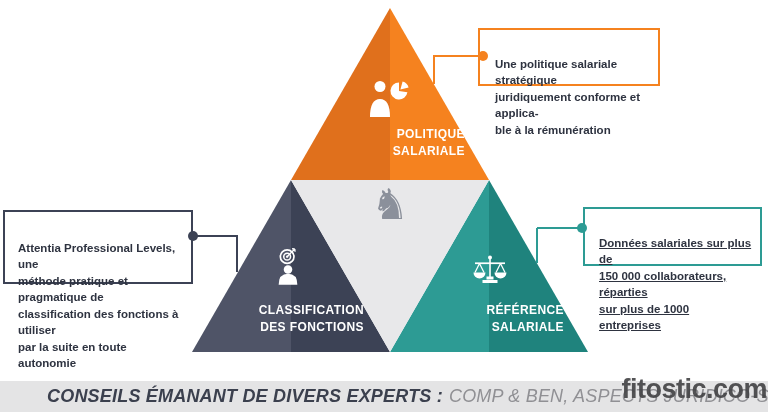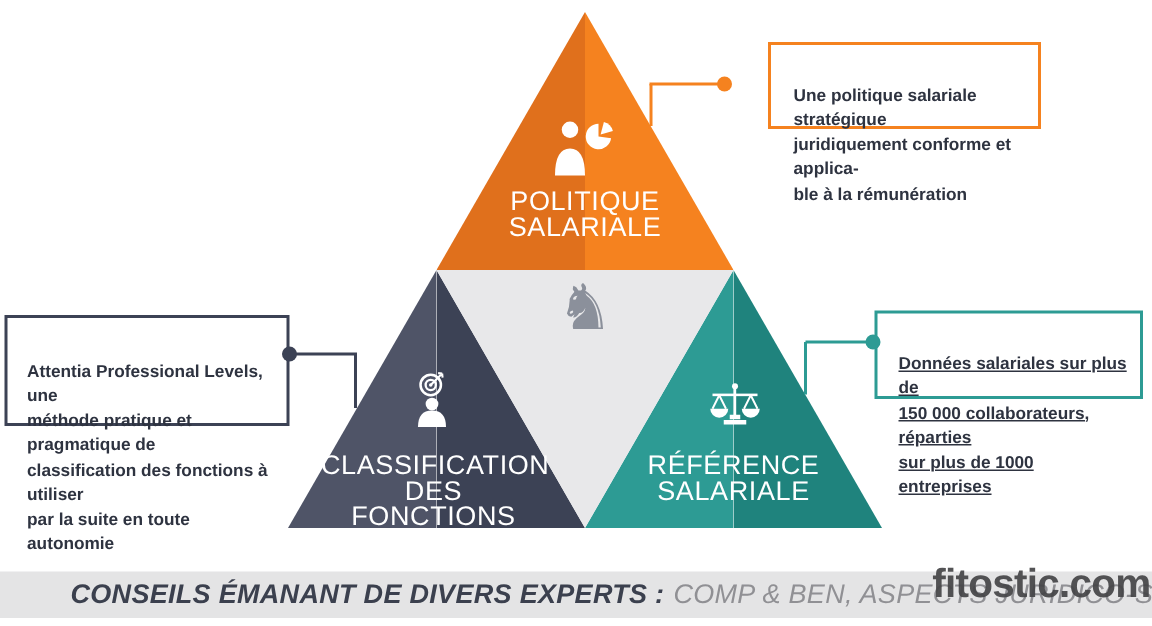--- a/index.html
+++ b/index.html
@@ -13,22 +13,22 @@
   .face { position:absolute; inset:0; }
   .face.top-l    { background:#e0701c; clip-path:polygon(50% 0, 25% 50%, 50% 50%); }
   .face.top-r    { background:#f5821f; clip-path:polygon(50% 0, 50% 50%, 75% 50%); }
   .face.left-l   { background:#4f5467; clip-path:polygon(25% 50%, 0 100%, 25% 100%); }
   .face.left-r   { background:#3c4255; clip-path:polygon(25% 50%, 25% 100%, 50% 100%); }
   .face.right-l  { background:#2d9b94; clip-path:polygon(75% 50%, 50% 100%, 75% 100%); }
   .face.right-r  { background:#1f837d; clip-path:polygon(75% 50%, 75% 100%, 100% 100%); }
   .face.center   { background:#e8e8ea; clip-path:polygon(25% 50%, 75% 50%, 50% 100%); }
 
   .tri-label {
-    position:absolute; width:150px; text-align:center;
-    font-size:18px; font-weight:normal; letter-spacing:.4px; line-height:17px;
+    position:absolute; width:150px; text-align:right;
+    font-size:12px; font-weight:bold; letter-spacing:.4px; line-height:17px;
     color:#ffffff; white-space:pre-line;
   }
   .tri-label.center-txt { color:#7d828e; }
   #label-top    { left:315px; top:126px; }
   #label-left   { left:214px; top:302px; }
   #label-right  { left:414px; top:302px; }
   #label-center { left:315px; top:233px; }
 
   .tri-icon { position:absolute; }
   #icon-top    { left:368px; top:79px;  width:44px; height:40px; }
@@ -38,21 +38,21 @@
     left:360px; top:183px; width:60px; text-align:center;
     font-family:"DejaVu Sans", sans-serif; font-size:42px; line-height:44px; color:#8b909b;
   }
 
   
   .callout {
     position:absolute; background:#ffffff; border:2px solid; 
     font-size:11.5px; font-weight:bold; color:#2e3340; line-height:16.5px;
     white-space:pre-line;
   }
-  #callout-orange { left:512px; top:28px;  width:182px; height:58px; border-color:#f5821f; padding:9px 10px 0 15px; }
+  #callout-orange { left:478px; top:28px;  width:182px; height:58px; border-color:#f5821f; padding:9px 10px 0 15px; }
   #callout-dark   { left:3px;   top:210px; width:190px; height:74px; border-color:#3c4255; padding:11px 8px 0 13px; }
   #callout-teal   { left:583px; top:207px; width:179px; height:59px; border-color:#2d9b94; padding:9px 8px 0 14px;text-decoration:underline; }
 
   .dot { position:absolute; width:10px; height:10px; border-radius:50%; }
   .hline, .vline { position:absolute; }
   #dot-orange   { left:478px; top:51px;  background:#f5821f; }
   #hline-orange { left:433px; top:55px;  width:50px; height:2px; background:#f5821f; }
   #vline-orange { left:433px; top:56px;  width:2px;  height:28px; background:#f5821f; }
   #dot-dark     { left:188px; top:231px; background:#3c4255; }
   #hline-dark   { left:193px; top:235px; width:45px; height:2px; background:#3c4255; }

